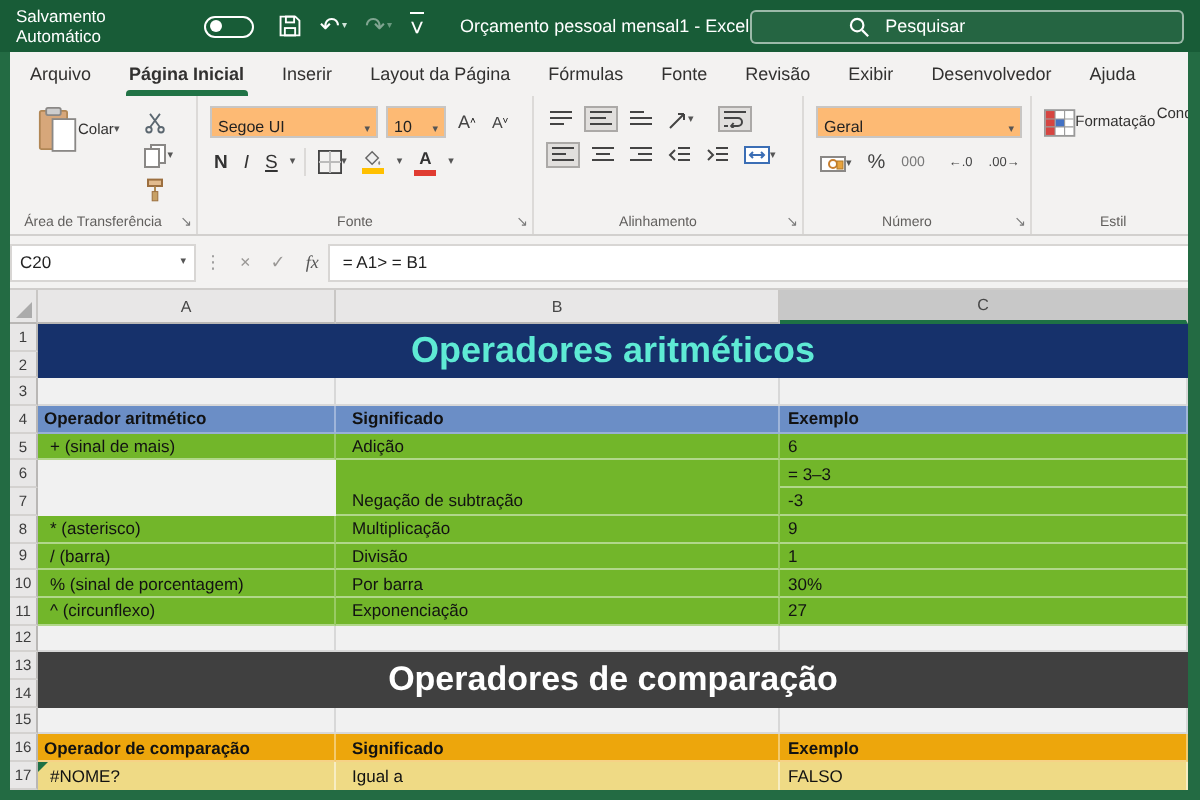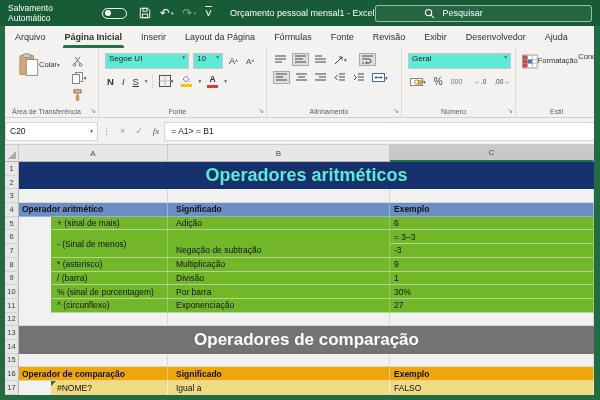--- a/index.html
+++ b/index.html
@@ -36,21 +36,21 @@
 
   
   .ribbon { height:70px; display:flex; background:#F3F2F1; border-bottom:1px solid #D2D0CE; }
   .rgroup { position:relative; height:100%; border-right:1px solid #DCDAD8; padding:5px 4px 14px 6px; }
   .rg-label { position:absolute; bottom:2px; left:0; right:10px; text-align:center; font-size:7px; color:#605E5C; white-space:nowrap; }
   .launcher { position:absolute; bottom:2px; right:2px; font-size:7px; color:#7a7a7a; }
   .rrow { display:flex; align-items:center; gap:4px; }
   .caret6 { font-size:5.5px; color:#555; }
   .mini { display:flex; align-items:center; padding:1px 2px; }
   .selbox { background:#E1DFDD; border:1px solid #ABA9A7; }
-  .txtbox { background:#5eead4; border:1px solid #C8C6C4; height:16px; display:flex; align-items:flex-start;
+  .txtbox { background:#fdba74; border:1px solid #C8C6C4; height:16px; display:flex; align-items:flex-end;
     font-size:8px; color:#222; padding:0 3px; justify-content:space-between; }
   .blk-btn { display:flex; flex-direction:row; align-items:center; font-size:7.5px; color:#323130; line-height:1.15; text-align:center; }
   .nis { font-size:9.5px; color:#333; padding:0 2px; }
   .colorbar { display:flex; flex-direction:column; align-items:center; line-height:1; }
   .colorbar .bar { width:11px; height:3px; margin-top:1px; }
   .icon-txt { font-size:8px; color:#444; }
 
   
   .formulabar { height:27px; background:#F3F2F1; border-bottom:1px solid #CFCDCB; display:flex; align-items:center; padding:0 0 0 0; }
   .namebox { width:93px; height:19px; background:#fff; border:1px solid #D8D6D4; margin-left:0;
@@ -68,26 +68,26 @@
     font-size:8px; color:#474747; display:flex; align-items:center; justify-content:center; }
   .hsel { background:#C8C8C8; border-bottom:2px solid #1E7145; }
   .corner { position:relative; }
   .corner .tri { position:absolute; right:2px; bottom:2px; width:0; height:0;
     border-left:8px solid transparent; border-bottom:8px solid #ABABAB; }
   .rnum { background:#E8E7E7; border-right:1px solid #B9B7B5; border-bottom:1px solid #D4D2D0;
     font-size:7.5px; color:#3c3c3c; display:flex; align-items:center; justify-content:center; }
   .cell { display:flex; align-items:center; font-size:8.5px; color:#121212; overflow:hidden; white-space:nowrap; }
   .empty { background:#F1F1F1; border-right:1px solid #D8D8D8; border-bottom:1px solid #D8D8D8; }
   .banner1 { background:#16316B; color:#5eead4; font-weight:bold; font-size:18px; justify-content:center; }
-  .banner2 { background:#737373; color:#fff; font-weight:bold; font-size:17px; justify-content:center; }
+  .banner2 { background:#404040; color:#fff; font-weight:bold; font-size:17px; justify-content:center; }
   .hblue { background:#6B8EC6; font-weight:bold; border-right:1px solid rgba(255,255,255,.35); border-bottom:1px solid rgba(255,255,255,.3); }
   .green { background:#72B62A; border-right:1px solid rgba(255,255,255,.28); border-bottom:1px solid rgba(255,255,255,.45); }
   .orange { background:#EDA60C; font-weight:bold; border-right:1px solid rgba(255,255,255,.4); border-bottom:1px solid rgba(255,255,255,.5); }
   .yellow { background:#EFDA85; border-right:1px solid rgba(255,255,255,.5); }
-  .pa { padding-left:6px;margin-left:32px; } .pah { padding-left:3px; } .pb { padding-left:8px; } .pc { padding-left:4px; }
+  .pa { padding-left:6px; } .pah { padding-left:3px; } .pb { padding-left:8px; } .pc { padding-left:4px; }
   .errflag { position:absolute; left:0; top:0; width:0; height:0; border-top:5px solid #1E7145; border-right:5px solid transparent; }
   .rel { position:relative; }
 </style>
 </head>
 <body>
 
 <div id="window">
 
   <div class="titlebar">
     <div class="autosave">
@@ -394,21 +394,20 @@
         <div class="cell empty" style="grid-area:4/4;"></div>
 
         <div class="cell hblue pah" style="grid-area:5/2;">Operador aritmético</div>
         <div class="cell hblue pb" style="grid-area:5/3;">Significado</div>
         <div class="cell hblue pc" style="grid-area:5/4;">Exemplo</div>
 
         <div class="cell green pa" style="grid-area:6/2;">+ (sinal de mais)</div>
         <div class="cell green pb" style="grid-area:6/3;">Adição</div>
         <div class="cell green pc" style="grid-area:6/4;">6</div>
 
-        <div class="cell green pa" style="grid-area:7/2/9/3;">- (Sinal de menos)</div>
         <div class="cell green pb" style="grid-area:7/3/9/4;align-items:flex-end;padding-bottom:2px;">Negação de subtração</div>
         <div class="cell green pc" style="grid-area:7/4;">= 3–3</div>
         <div class="cell green pc" style="grid-area:8/4;">-3</div>
 
         <div class="cell green pa" style="grid-area:9/2;">* (asterisco)</div>
         <div class="cell green pb" style="grid-area:9/3;">Multiplicação</div>
         <div class="cell green pc" style="grid-area:9/4;">9</div>
 
         <div class="cell green pa" style="grid-area:10/2;">/ (barra)</div>
         <div class="cell green pb" style="grid-area:10/3;">Divisão</div>

